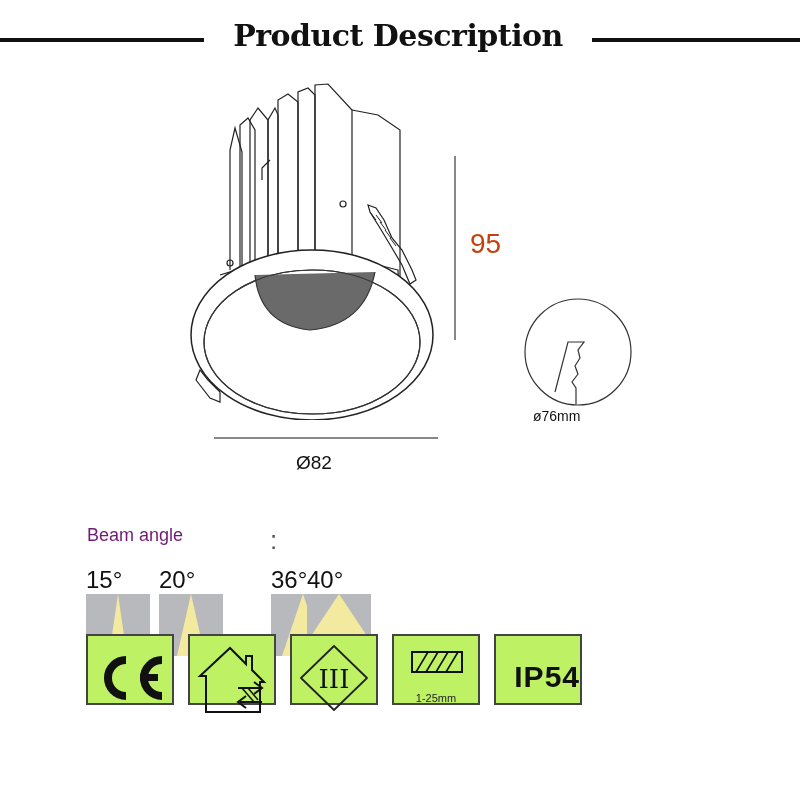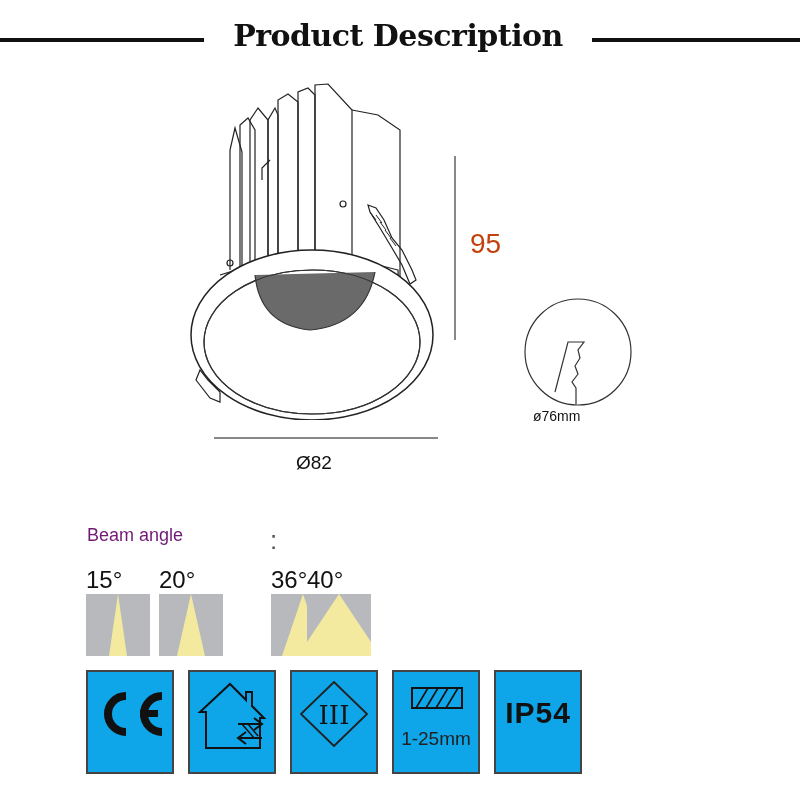--- a/index.html
+++ b/index.html
@@ -28,24 +28,24 @@
     .cutout-label { position: absolute; left: 533px; top: 408px; font-size: 14px; color: #111; }
 
     .beam-title { position: absolute; left: 87px; top: 525px; font-size: 18px; color: #701a75; }
     .beam-colon { position: absolute; left: 270px; top: 525px; font-size: 26px; color: #555; }
 
     .beam-item { position: absolute; top: 566px; width: 64px; }
     .beam-item .deg { display: block; text-align: left; font-size: 24px; color: #111; height: 28px; line-height: 28px; }
     .beam-item .box { display: block; width: 64px; height: 62px; background: #b8b9bd; position: relative; overflow: hidden; }
     .beam-item svg { position: absolute; left: 0; top: 0; }
 
-    .cert { position: absolute; top: 670px; width: 88px; height: 104px; border: 2px solid #444; background: #0ea5e9; }
+    .cert { position: absolute; top: 634px; width: 88px; height: 71px; border: 2px solid #444; background: #bef264; }
     .cert svg { position: absolute; left: 0; top: 0; }
-    .cert .label-small { position: absolute; left: 0; width: 84px; top: 56px; text-align: center; font-size: 19px; color: #222; }
-    .cert .label-ip { position: absolute; left: 0; width: 84px; top: 24px; text-align: center; font-size: 30px; font-weight: bold; color: #111; letter-spacing: 1px; }
+    .cert .label-small { position: absolute; left: 0; width: 84px; top: 56px; text-align: center; font-size: 11px; color: #222; }
+    .cert .label-ip { position: absolute; left: 0; width: 84px; top: 24px; text-align: right; font-size: 30px; font-weight: bold; color: #111; letter-spacing: 1px; }
   </style>
 </head>
 <body>
 
 <div class="header">
   <div class="rule left"></div>
   <div class="title">Product Description</div>
   <div class="rule right"></div>
 </div>
 

